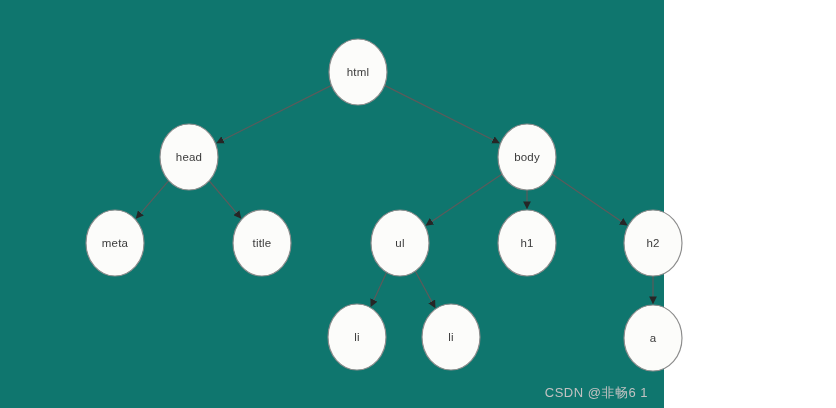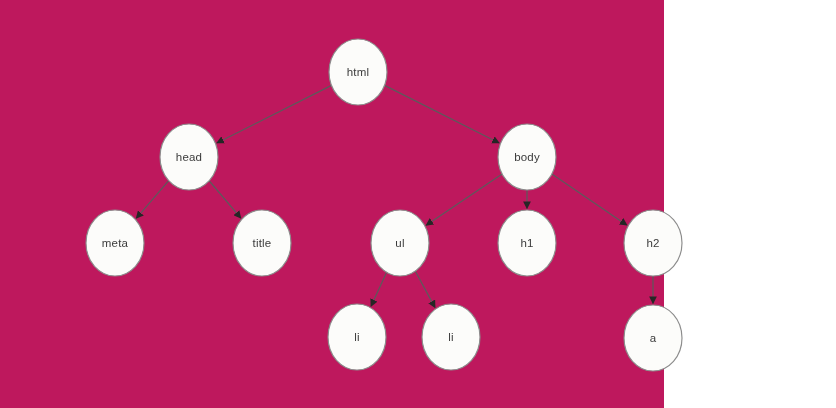--- a/index.html
+++ b/index.html
@@ -10,21 +10,21 @@
   body {
     width: 836px;
     height: 408px;
     overflow: hidden;
     font-family: "Liberation Sans", sans-serif;
   }
   #diagram-root {
     position: relative;
     width: 664px;
     height: 408px;
-    background: #be185d;
+    background: #0f766e;
   }
   svg#tree-svg {
     display: block;
     width: 836px;
     height: 408px;
   }
   .node-ellipse {
     fill: #fcfcfa;
     stroke: #8c8c8c;
     stroke-width: 1.15;
@@ -118,14 +118,15 @@
           <ellipse cx="451" cy="337" rx="29" ry="33" class="node-ellipse"></ellipse>
           <text x="451" y="337.5" class="node-label">li</text>
         </g>
         <g>
           <ellipse cx="653" cy="338" rx="29" ry="33" class="node-ellipse"></ellipse>
           <text x="653" y="338.5" class="node-label">a</text>
         </g>
       </g>
   </svg>
 
+  <div class="watermark">CSDN @非畅6 1</div>
 
 </div>
 
 </body></html>

